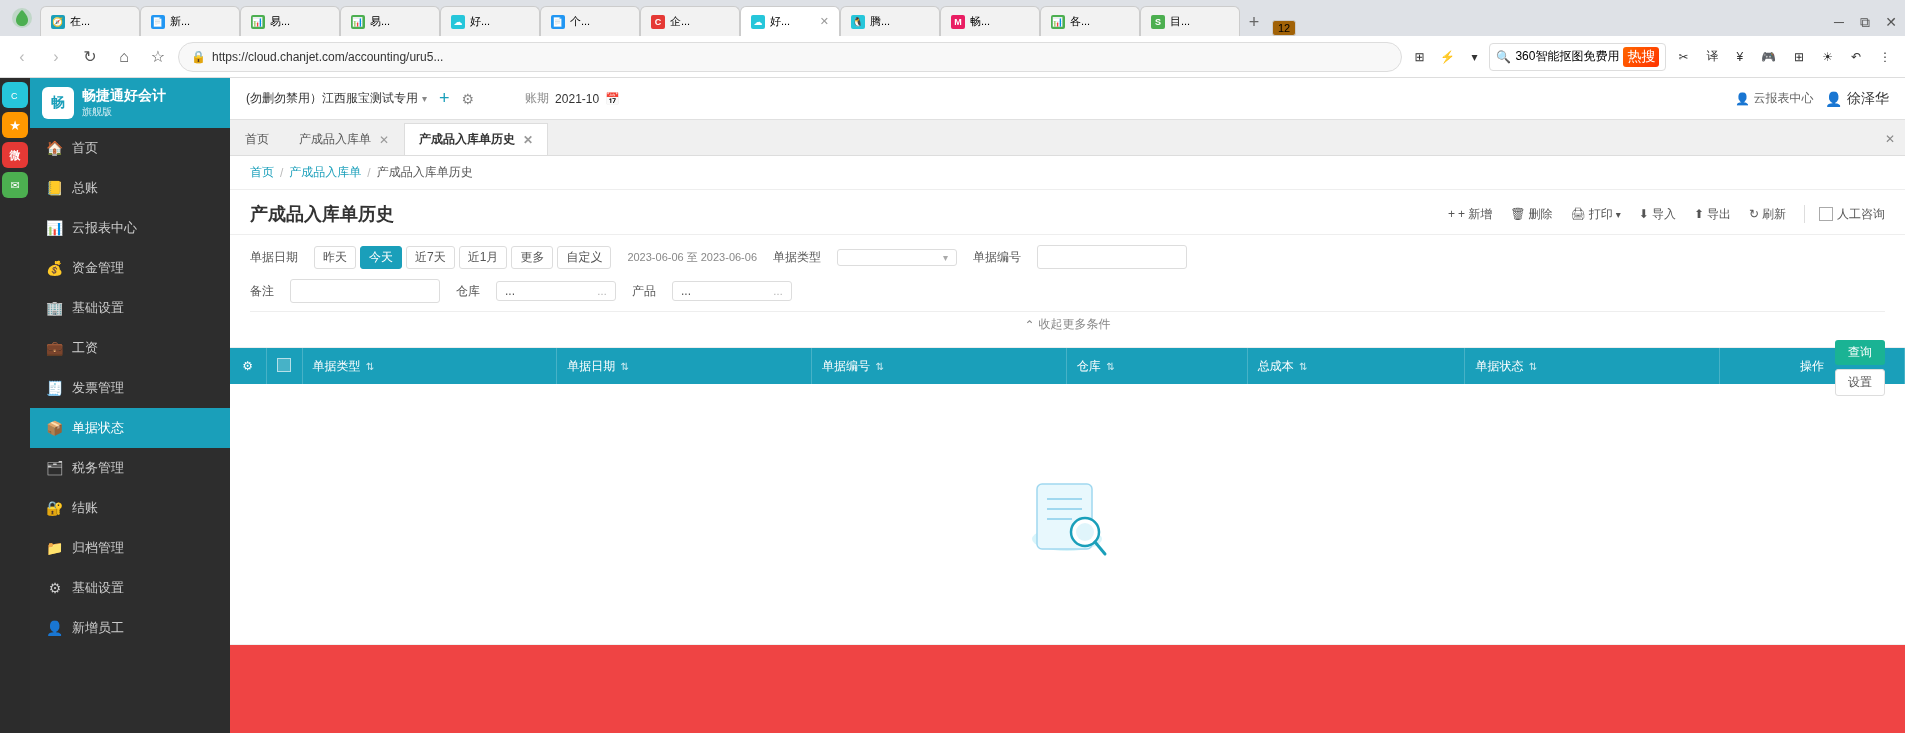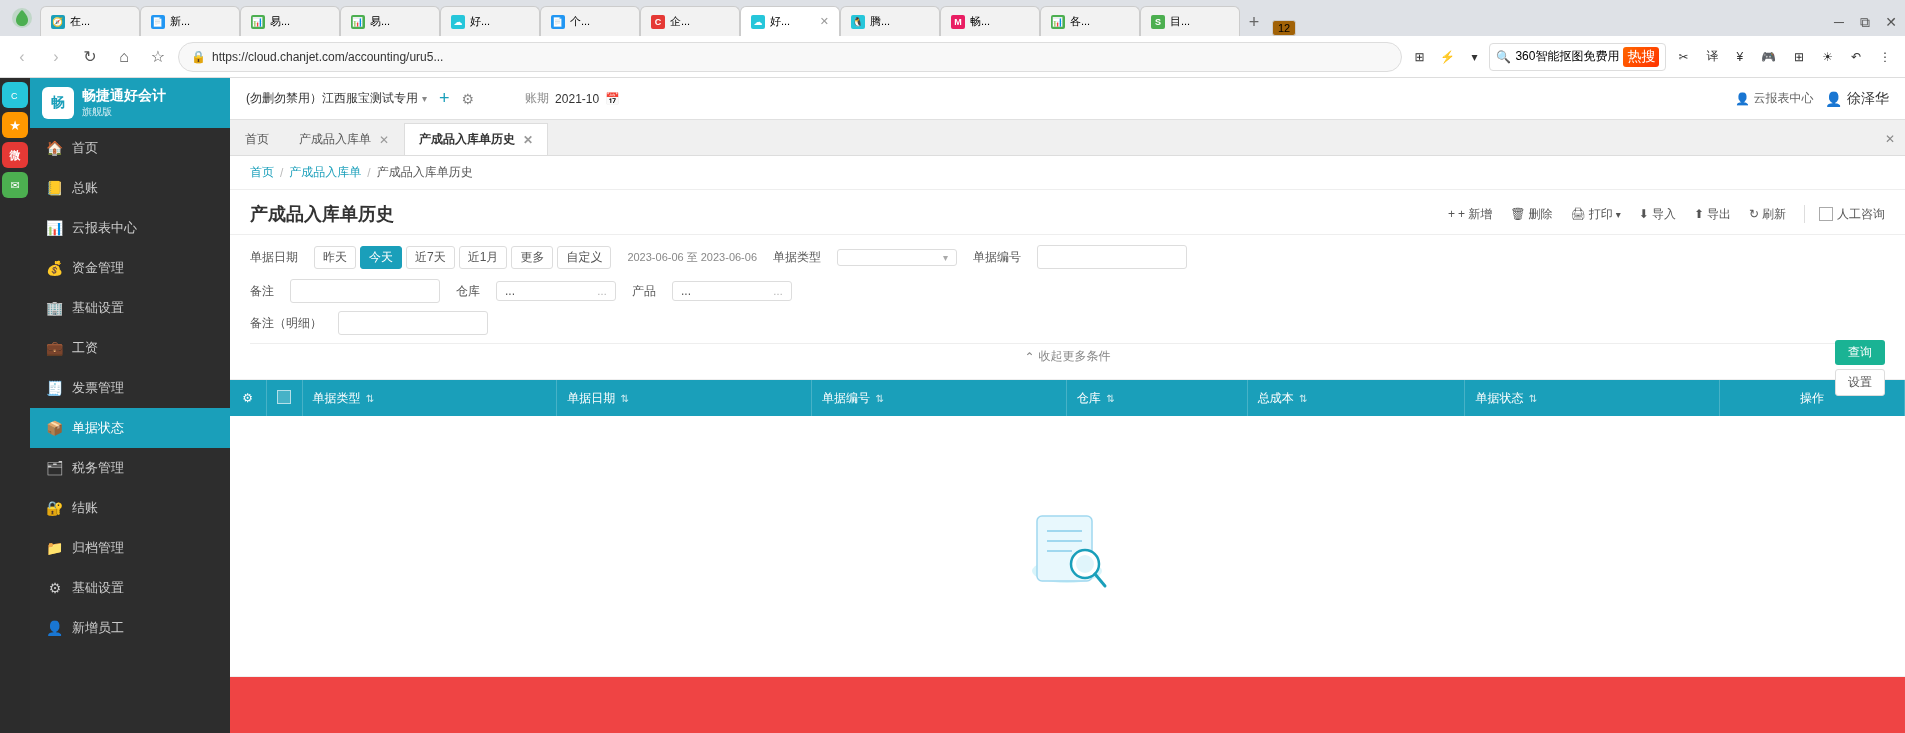--- a/index.html
+++ b/index.html
@@ -427,24 +427,20 @@
             <span style="color:#aaa;font-size:10px;">…</span>
           </div>
 
           <span class="filter-label">产品</span>
           <div class="filter-select">
             <span style="flex:1;min-width:80px;">...</span>
             <span style="color:#aaa;font-size:10px;">…</span>
           </div>
         </div>
 
-        <div class="filter-row" style="margin-bottom:0;">
-          <span class="filter-label">备注（明细）</span>
-          <input class="filter-input" type="text" value="" style="">
-        </div>
 
         <div style="display:flex;justify-content:flex-end;gap:8px;margin-top:8px;align-items:center;">
           
         </div>
 
         <div class="collapse-row">
           <div class="collapse-btn">
             <span>⌃</span>
             <span>收起更多条件</span>
           </div>

